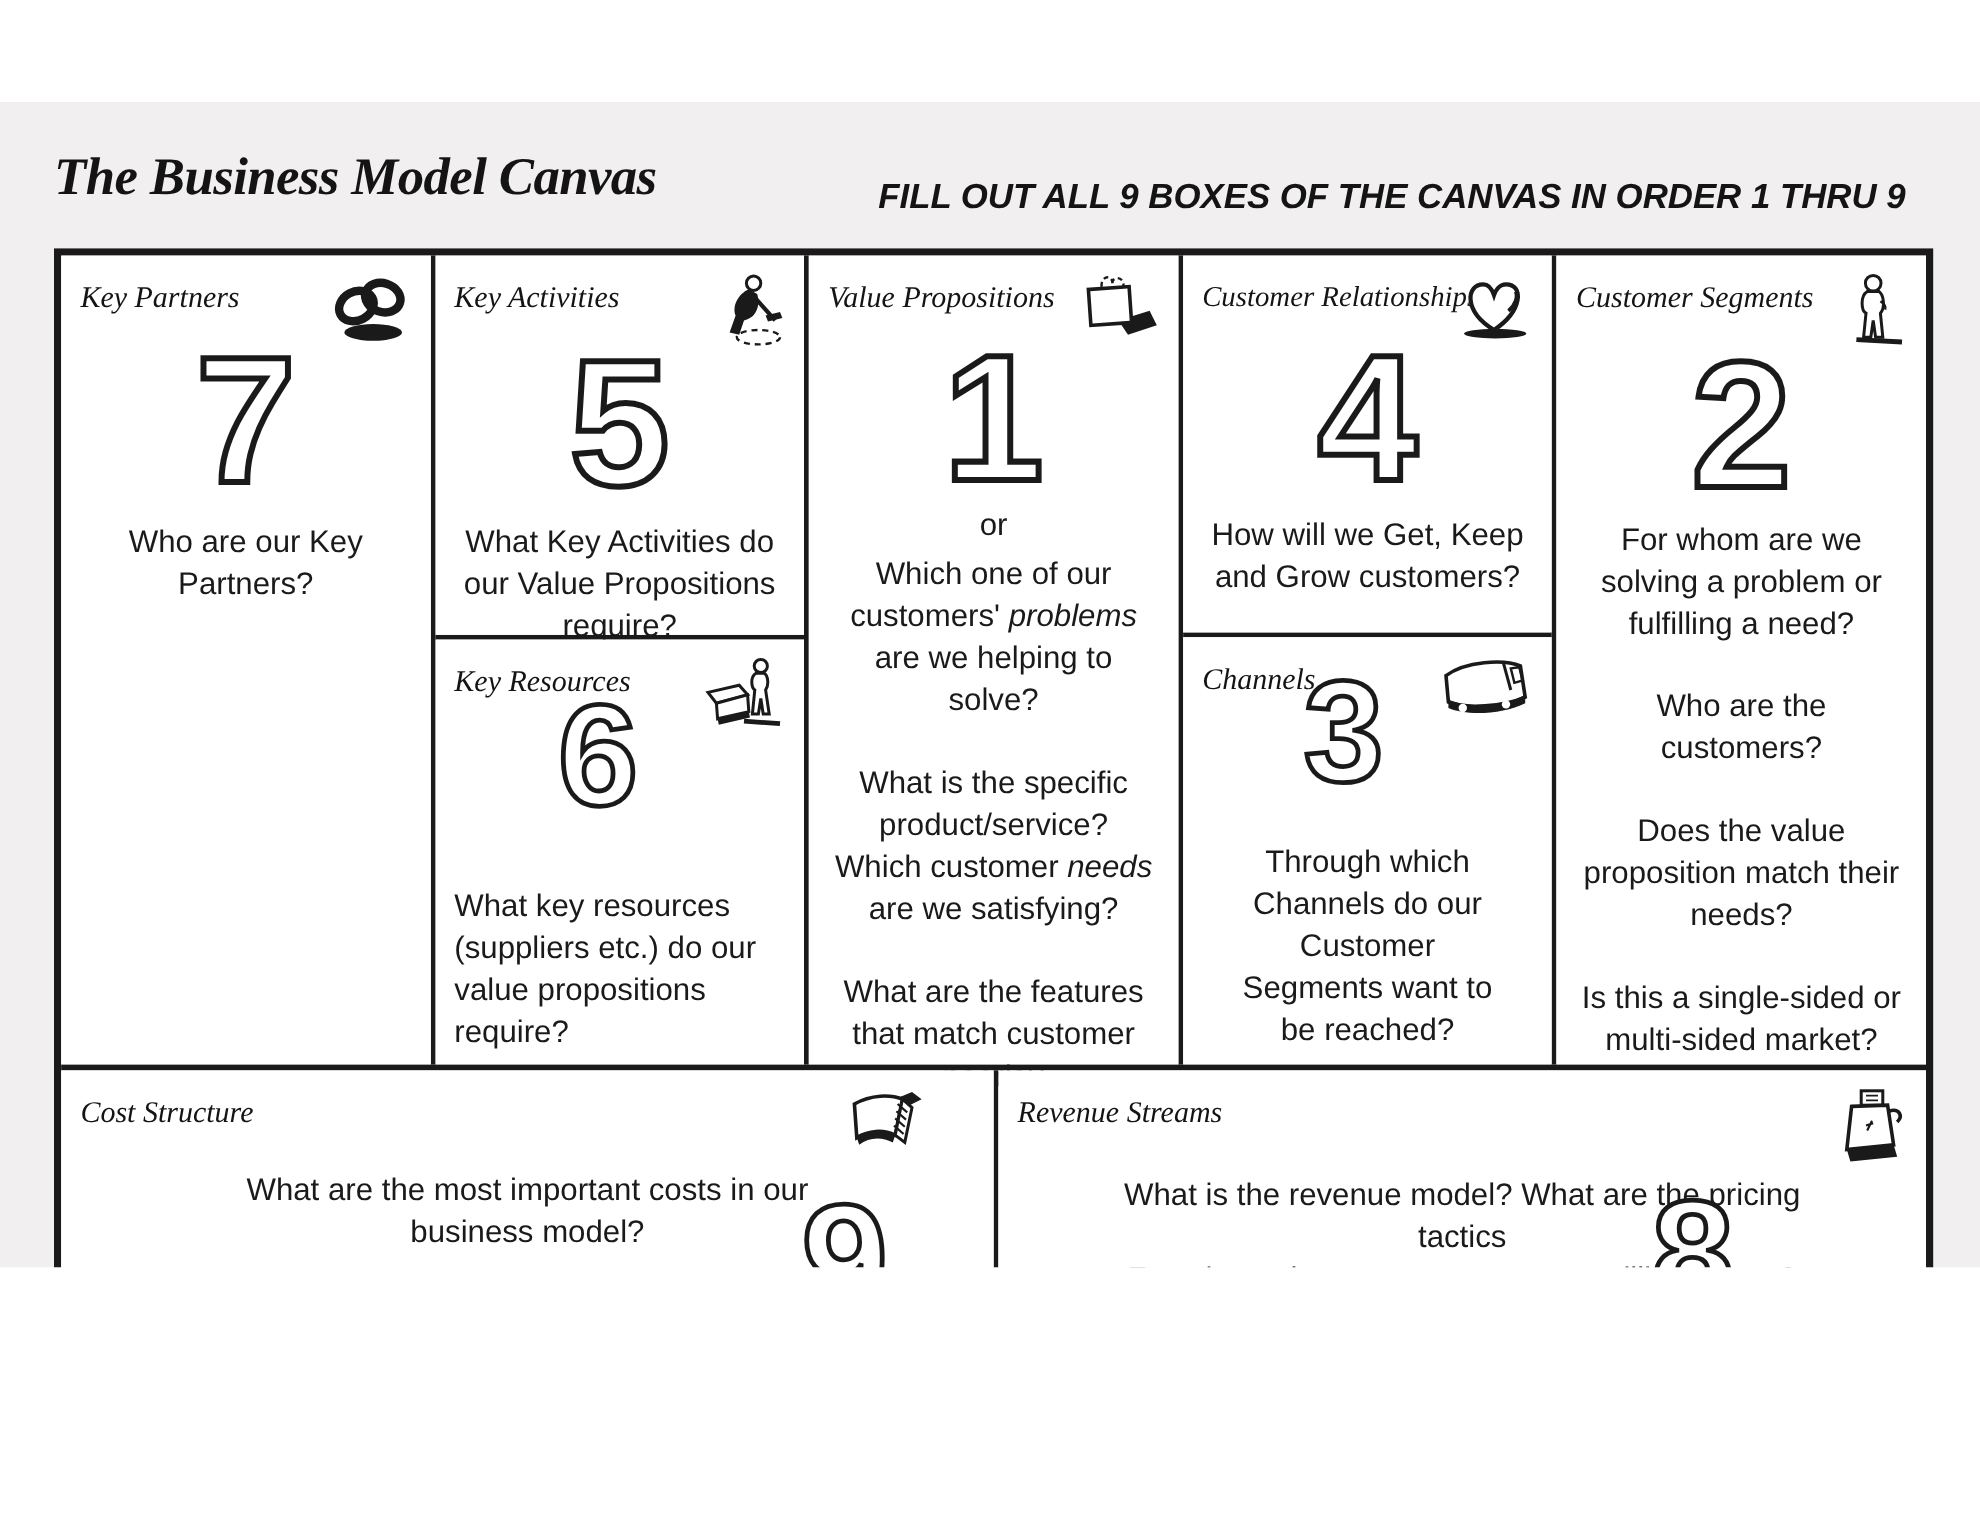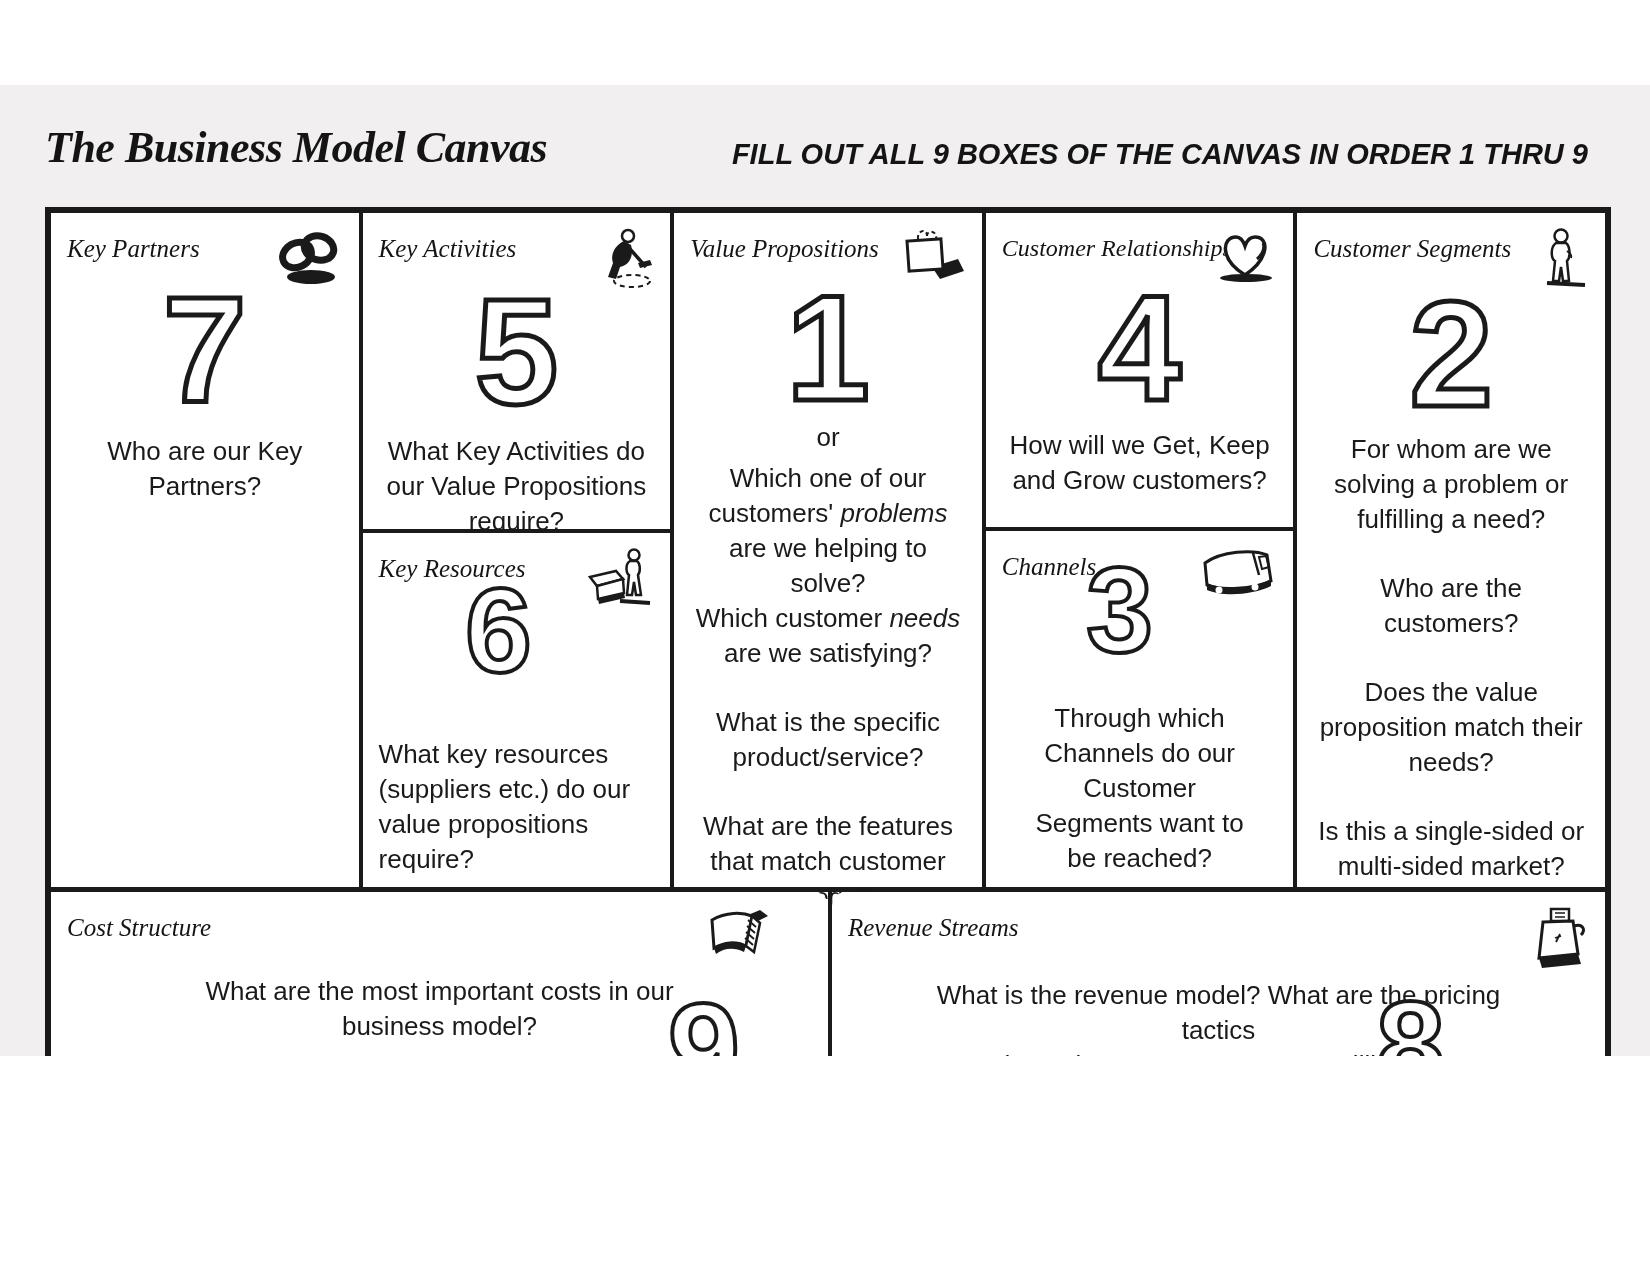--- a/index.html
+++ b/index.html
@@ -1,31 +1,31 @@
 <!DOCTYPE html>
 <html><head>
 <meta charset="utf-8">
 <style>
   html,body{margin:0;padding:0;}
   body{width:1650px;height:1275px;background:#ffffff;font-family:"Liberation Sans",sans-serif;color:#1a1a1a;}
   .page{position:relative;width:1650px;height:1056px;overflow:hidden;background:#ffffff;}
   .gray-band{position:absolute;left:0;top:85px;width:1650px;height:1102px;background:#f1efef;}
   .page-title{position:absolute;left:45px;top:122px;font-family:"Liberation Serif",serif;font-weight:bold;font-style:italic;font-size:44px;letter-spacing:-0.5px;color:#141414;}
-  .instruction{position:absolute;right:62px;top:138px;font-family:"Liberation Sans",sans-serif;font-weight:bold;font-style:italic;font-size:29px;color:#141414;}
+  .instruction{position:absolute;right:62px;top:148px;font-family:"Liberation Sans",sans-serif;font-weight:bold;font-style:italic;font-size:29px;color:#141414;}
   .canvas{position:absolute;left:45px;top:207px;width:1566px;height:921px;box-sizing:border-box;border:6px solid #1a1a1a;background:#ffffff;display:flex;flex-direction:column;}
   .top-section{display:flex;flex:1 1 auto;min-height:0;}
   .col{flex:1 1 0;box-sizing:border-box;min-width:0;}
   .col.bordered{border-right:4px solid #1a1a1a;}
   .split{display:flex;flex-direction:column;justify-content:flex-end;}
   .cell-top{height:320px;box-sizing:border-box;border-bottom:4px solid #1a1a1a;}
   .cell-bottom{flex:1 1 auto;min-height:0;}
   .bottom-section{height:249px;box-sizing:border-box;border-top:5px solid #1a1a1a;display:flex;}
   .bottom-cell-left{flex:0 0 781px;box-sizing:border-box;border-right:4px solid #1a1a1a;}
   .bottom-cell-right{flex:1 1 auto;}
-  .box{position:relative;box-sizing:border-box;height:100%;padding:14px 16px;background:#ffffff;border-radius:14px;}
+  .box{position:relative;box-sizing:border-box;height:100%;padding:14px 16px;background:#ffffff;}
   .box-header{display:flex;justify-content:space-between;align-items:flex-start;gap:2px;}
   .box-label{font-family:"Liberation Serif",serif;font-style:italic;font-size:25px;padding-top:8px;white-space:nowrap;color:#141414;}
   .box-icon{flex:0 0 auto;margin-left:-10px;}
   .big-num{font-family:"Liberation Sans",sans-serif;font-weight:bold;color:#ffffff;-webkit-text-stroke:5px #1a1a1a;text-align:center;line-height:0.95;font-size:150px;margin-top:-8px;}
   .big-num.medium{font-size:120px;-webkit-text-stroke:4px #1a1a1a;}
   .big-num.abs{position:absolute;margin:0;}
   .t{font-size:26px;line-height:1.35;text-align:center;margin:0 auto;}
   .t.left{text-align:left;margin:0;}
   .gap{margin-top:34px;}
   .num-corner{position:absolute;font-family:"Liberation Sans",sans-serif;font-weight:bold;color:#ffffff;-webkit-text-stroke:4px #1a1a1a;font-size:130px;line-height:0.9;}
@@ -111,22 +111,22 @@
               <svg width="70" height="58" viewBox="0 0 70 58">
                 <polygon points="36,40 62,32 68,44 44,52" fill="#1a1a1a"></polygon>
                 <rect x="12" y="13" width="34" height="30" fill="#ffffff" stroke="#1a1a1a" stroke-width="3" transform="rotate(-4 29 28)"></rect>
                 <path d="M22 12 C21 3 31 1 31 9 M31 9 C31 2 42 4 40 12" fill="none" stroke="#1a1a1a" stroke-width="2" stroke-dasharray="4 3"></path>
               </svg>
             </span>
           </div>
           <div class="big-num">1</div>
           <p class="t" style="max-width:270px;">or</p>
           <p class="t" style="max-width:270px;margin-top:6px;"><span>Which one of our customers'</span> <i>problems</i> <span>are we helping to solve?</span></p>
+          <p class="t gap" style="max-width:250px;">What is the specific product/service?</p>
           <p class="t" style="max-width:280px;"><span>Which customer</span> <i>needs</i> <span>are we satisfying?</span></p>
-          <p class="t gap" style="max-width:250px;">What is the specific product/service?</p>
           <p class="t gap" style="max-width:270px;">What are the features that match customer needs?</p>
         </div>
       </div>
 
       <div class="col bordered split">
         <div class="cell-top">
           <div class="box">
             <div class="box-header">
               <span class="box-label" style="font-size:24px;">Customer Relationships</span>
               <span class="box-icon" style="margin-left:-22px;">

